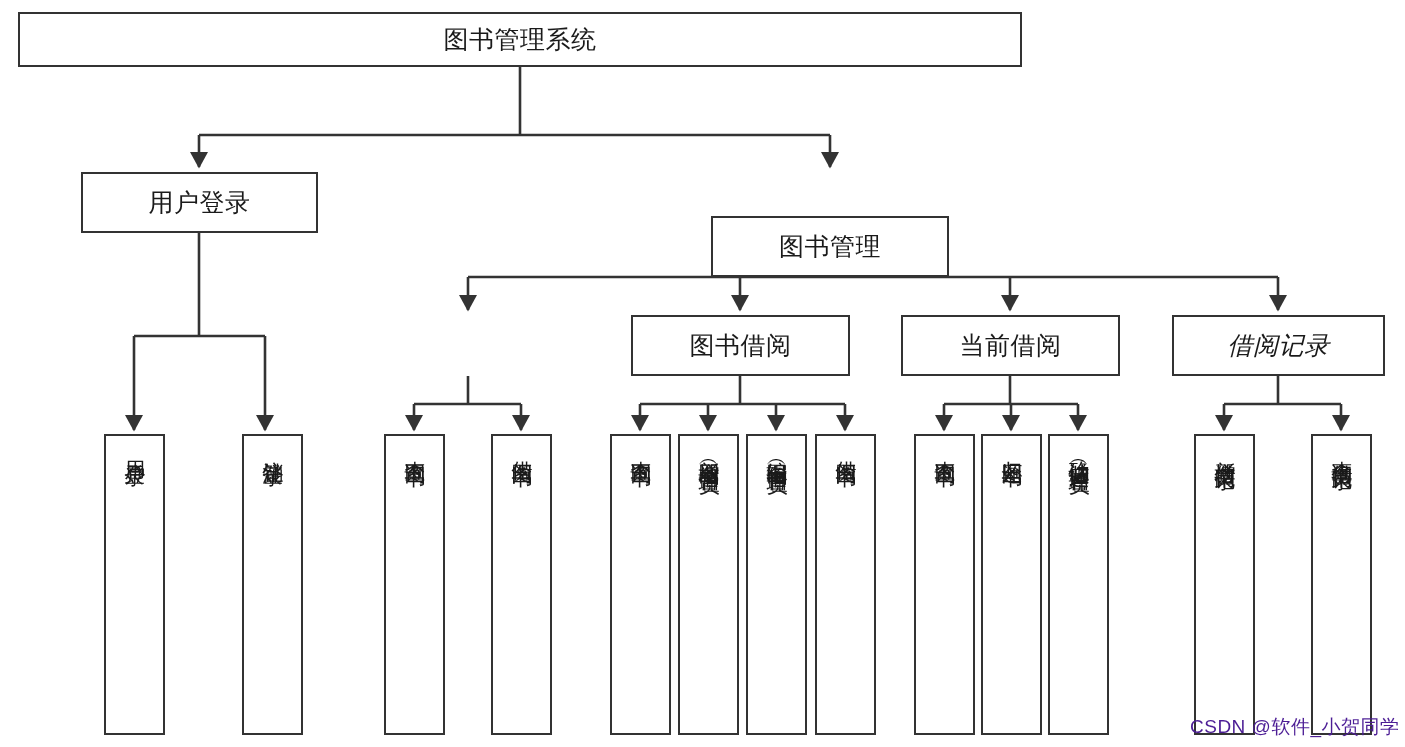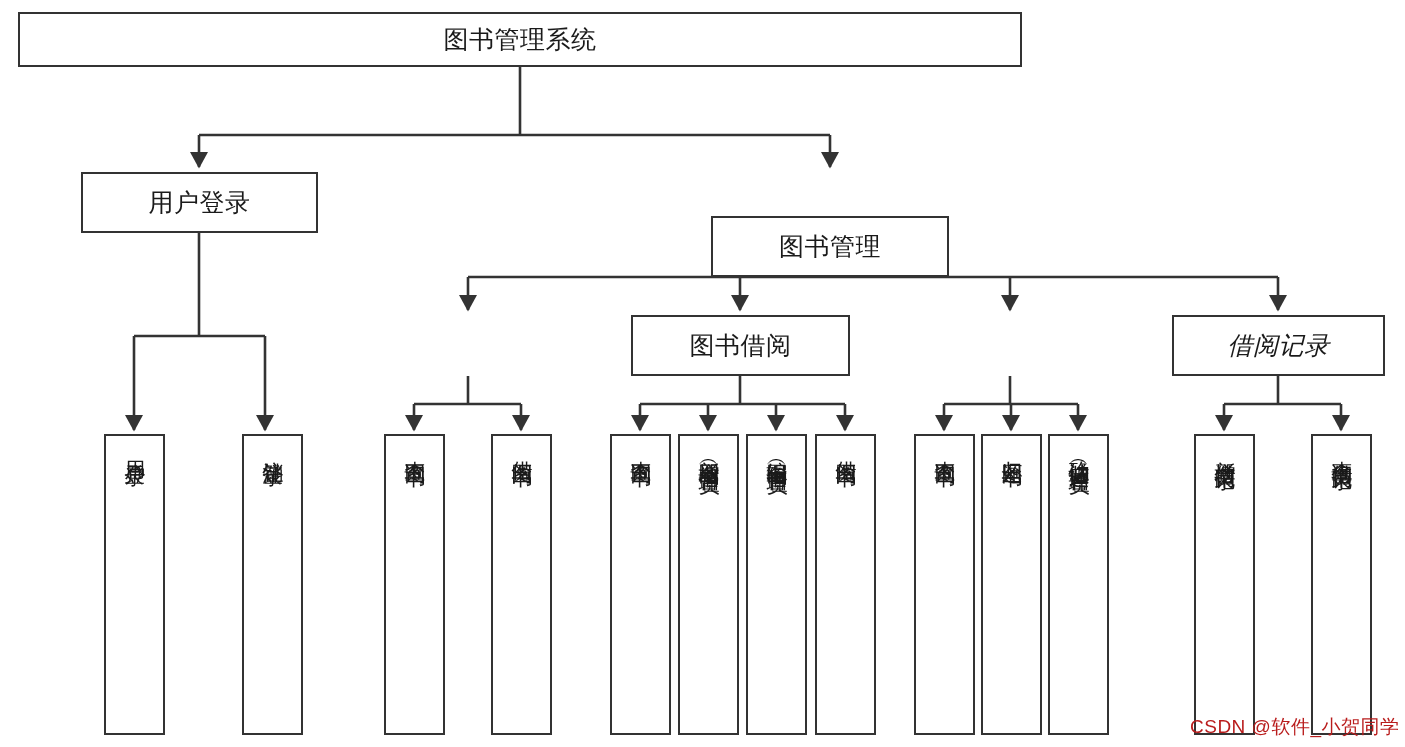--- a/index.html
+++ b/index.html
@@ -54,21 +54,21 @@
     white-space: normal;
     letter-spacing: 2px;
     font-size: 21px;
     max-height: 290px;
   }
   .node.leaf-tall .node-label {
     max-height: 282px;
   }
   .watermark {
     position: absolute;
-    color: #b91c1c;
+    color: #4c1d95;
     font-size: 19px;
     letter-spacing: 0.5px;
     white-space: nowrap;
     user-select: none;
   }
 </style>
 </head>
 <body>
 
 <div id="canvas">
@@ -136,20 +136,23 @@
 
   <div class="node" style="left:711px; top:172px; width:238px; height:61px;margin-top:44px;">
     <span class="node-label">图书管理</span>
   </div>
 
 
   <div class="node" style="left:631px; top:315px; width:219px; height:61px;">
     <span class="node-label">图书借阅</span>
   </div>
 
+  <div class="node" style="left:901px; top:315px; width:219px; height:61px;">
+    <span class="node-label">当前借阅</span>
+  </div>
 
   <div class="node" style="left:1172px; top:315px; width:213px; height:61px;font-style:italic;">
     <span class="node-label">借阅记录</span>
   </div>
 
   <div class="node vertical leaf-tall" style="left:104px; top:434px; width:61px; height:301px;">
     <span class="node-label">用户登录</span>
   </div>
 
   <div class="node vertical leaf-tall" style="left:242px; top:434px; width:61px; height:301px;">

